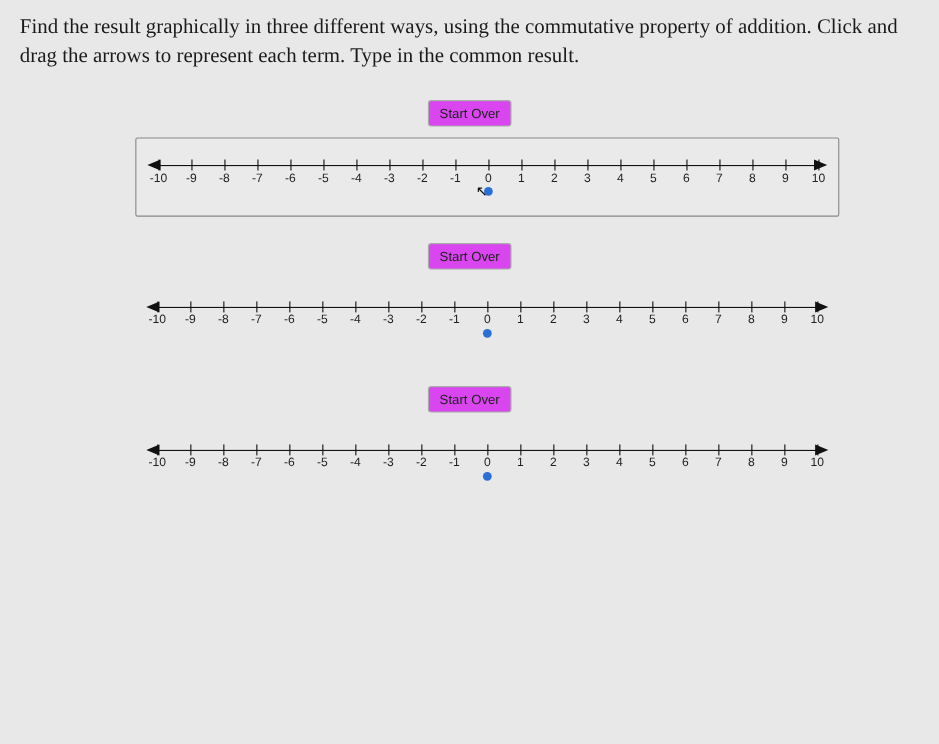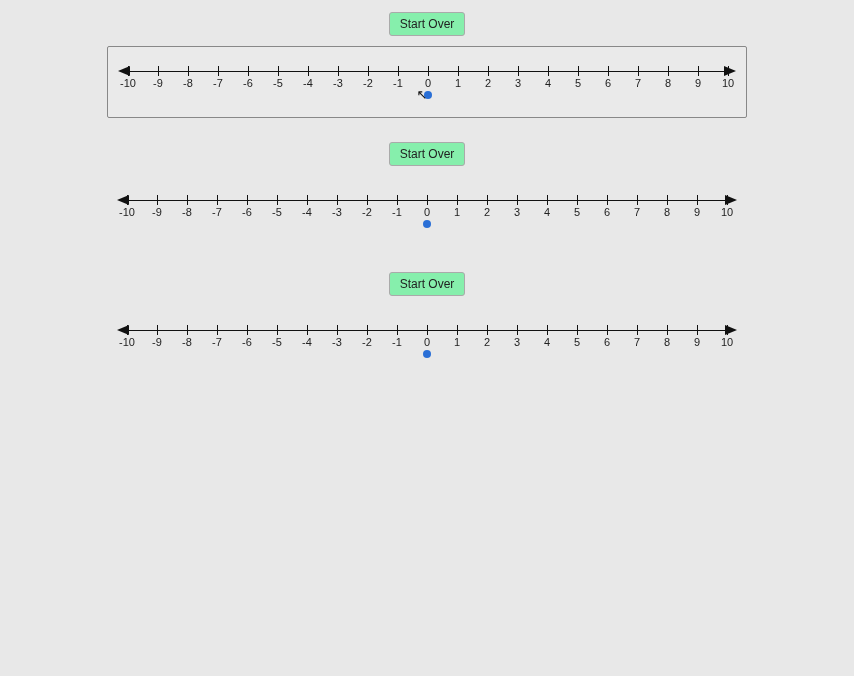--- a/index.html
+++ b/index.html
@@ -38,30 +38,31 @@
   }
   .startover-wrap {
     text-align: center;
     margin-bottom: 10px;
   }
   .startover {
     display: inline-block;
     font-family: Arial, sans-serif;
     font-size: 12px;
     color: #222;
-    background: #86efac;
+    background: #d946ef;
     border: 1px solid #aaa;
     border-radius: 3px;
     padding: 4px 10px;
     cursor: pointer;
   }
   .canvas {
     position: relative;
     height: 72px;
     width: 640px;
+    margin-left: 16px;
   }
   .canvas.boxed {
     border: 1px solid #888;
     border-radius: 2px;
     background: #eaeaea;
   }
   .axis {
     position: absolute;
     left: 20px;
     right: 20px;
@@ -110,20 +111,21 @@
     font-size: 13px;
     color: #111;
     transform: translate(-50%, 0);
     pointer-events: none;
   }
 </style>
 </head>
 <body>
 
 <div class="page">
+  <div class="instructions">Find the result graphically in three different ways, using the commutative property of addition. Click and drag the arrows to represent each term. Type in the common result.</div>
 
   <div id="lines-container">
       <div class="numberline-group">
         <div class="startover-wrap"><button class="startover">Start Over</button></div>
         <div class="canvas boxed">
           <div class="axis"></div>
           <div class="arrow-left"></div>
           <div class="arrow-right"></div>
           <div class="tick" style="left: 20px;"></div>
           <div class="tick-label" style="left: 20px;">-10</div>

